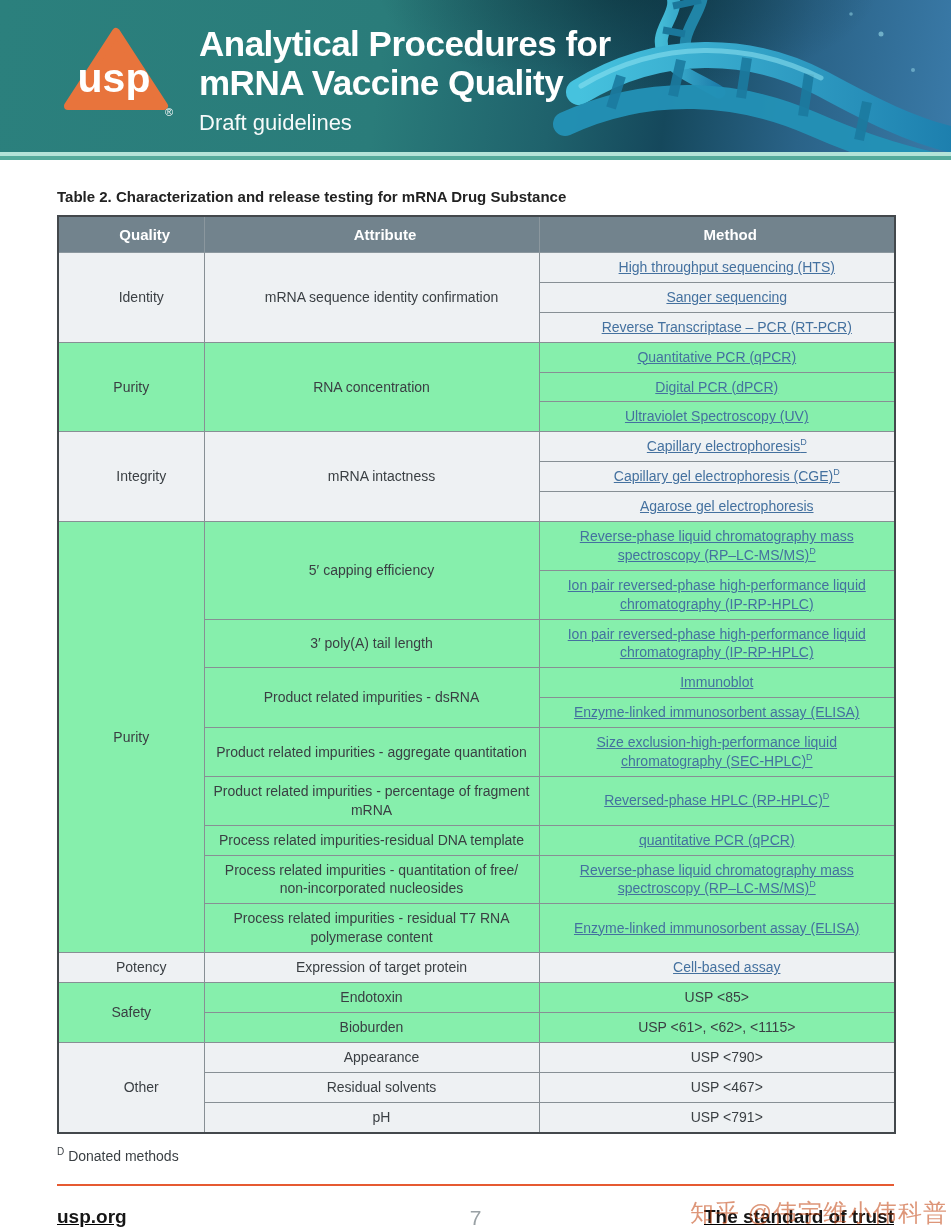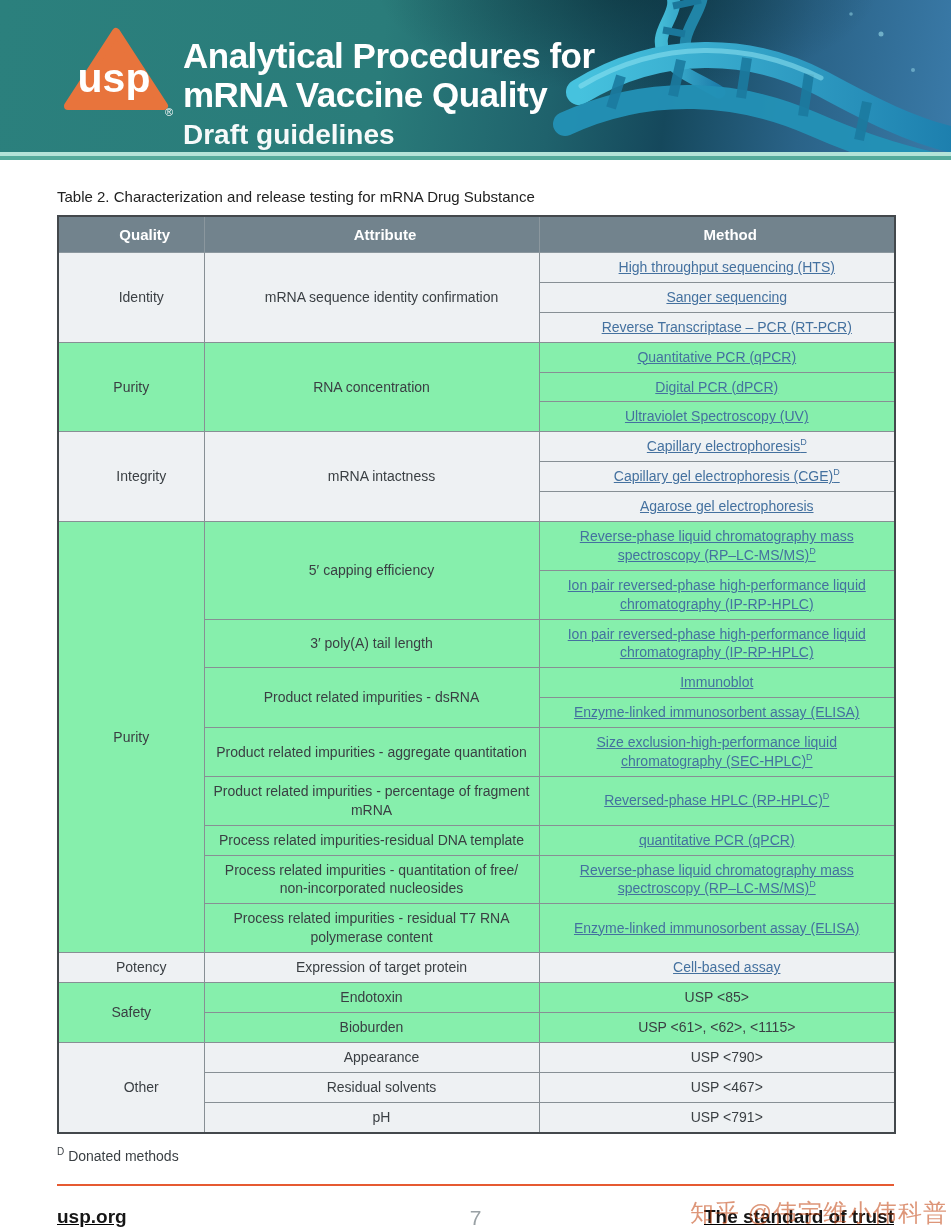--- a/index.html
+++ b/index.html
@@ -8,27 +8,27 @@
 
   
   .banner {
     position:relative; height:152px; overflow:hidden;
     background:
       radial-gradient(ellipse 420px 180px at 66% -10%, rgba(8,40,48,.55) 0%, rgba(8,40,48,0) 60%),
       linear-gradient(97deg, var(--header-teal,#2b807d) 0%, #2a7c7a 40%, #1f626c 58%, #15485c 70%, #2a6388 84%, #3a7aa8 100%);
   }
   .banner-dna { position:absolute; top:0; right:0; width:400px; height:152px; }
   .logo { position:absolute; left:64px; top:26px; width:112px; height:92px; }
-  .titles { position:absolute; left:183px; top:24px; color:#fff;margin-top:12px; }
+  .titles { position:absolute; left:199px; top:24px; color:#fff; }
   .title-line { font-size:35px; font-weight:800; line-height:39px; letter-spacing:-0.5px; }
-  .subtitle { font-size:28px; font-weight:700; line-height:30px; margin-top:6px; color:rgba(255,255,255,.96); }
+  .subtitle { font-size:22px; font-weight:400; line-height:30px; margin-top:6px; color:rgba(255,255,255,.96); }
   .banner-strip { height:8px; background:linear-gradient(to bottom, #b4e3d8 0 55%, #55ab9c 55% 100%); }
 
   
-  .caption { margin:28px 57px 10px; font-size:15px; font-weight:normal; color:#222; }
+  .caption { margin:28px 57px 10px; font-size:15px; font-weight:bold; color:#222; }
 
   
   table.release { border-collapse:collapse; margin:0 0 0 57px; width:837px; table-layout:fixed;
     border:2px solid #43484c; }
   col.c1 { width:146px; } col.c2 { width:335px; } col.c3 { width:356px; }
   table.release th {
     background:var(--table-header-bg,#72838d); color:#fff; font-size:15px; font-weight:bold;
     height:33px; border:1px solid #8b979e; text-align:center;padding-left:28px; }
   table.release td {
     border:1px solid #878f94; font-size:14px; color:#3a3f43; text-align:center;

